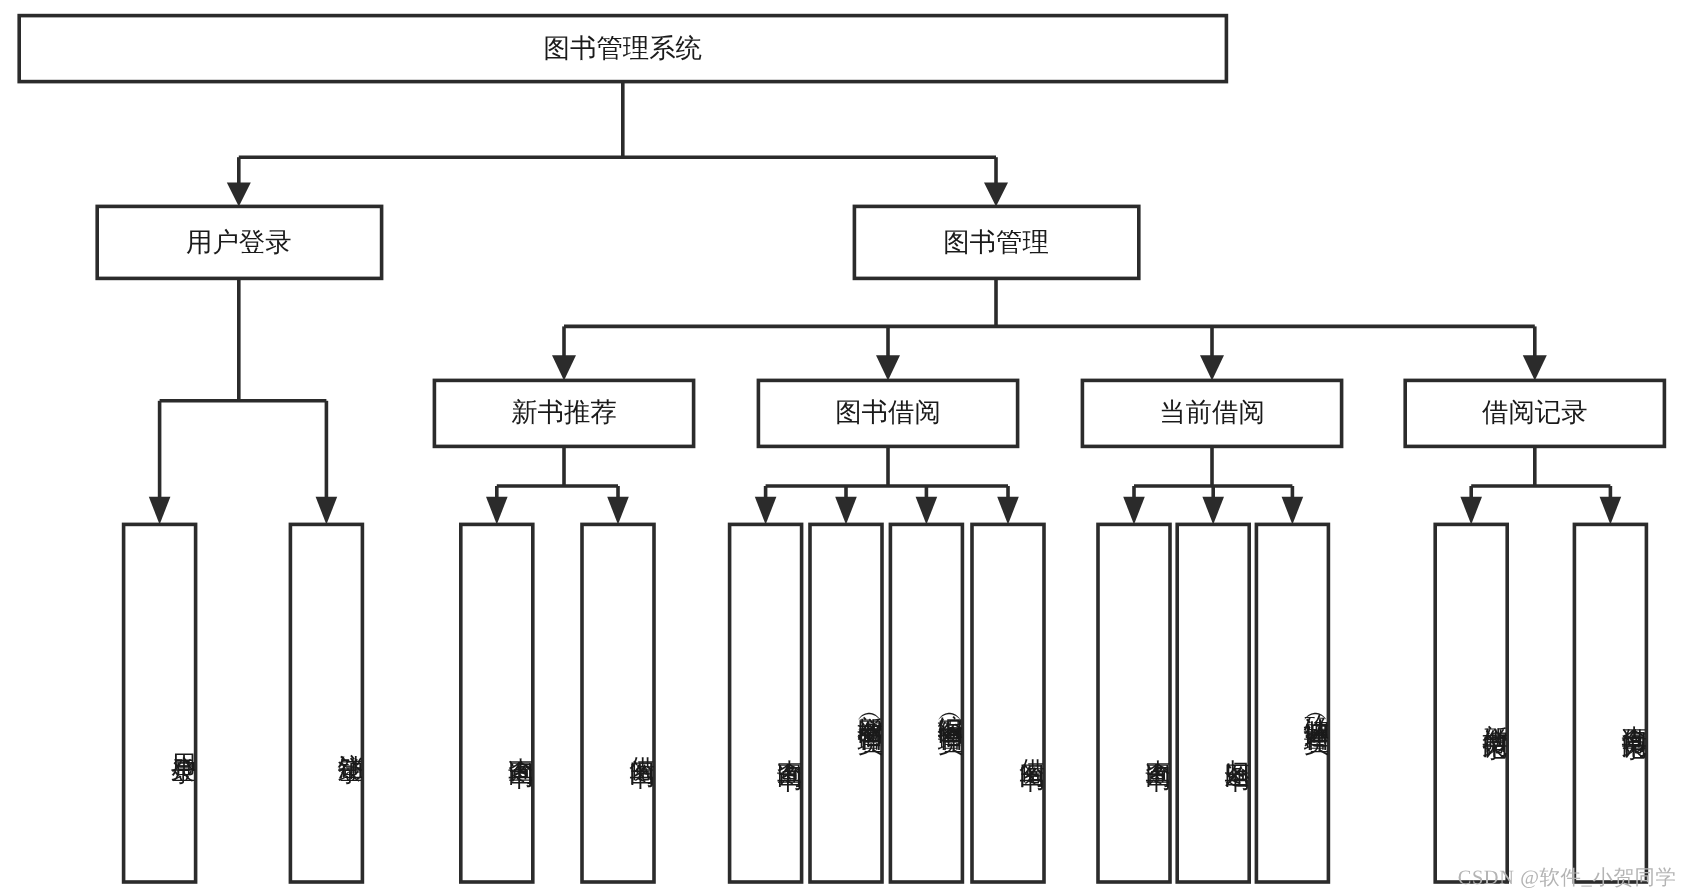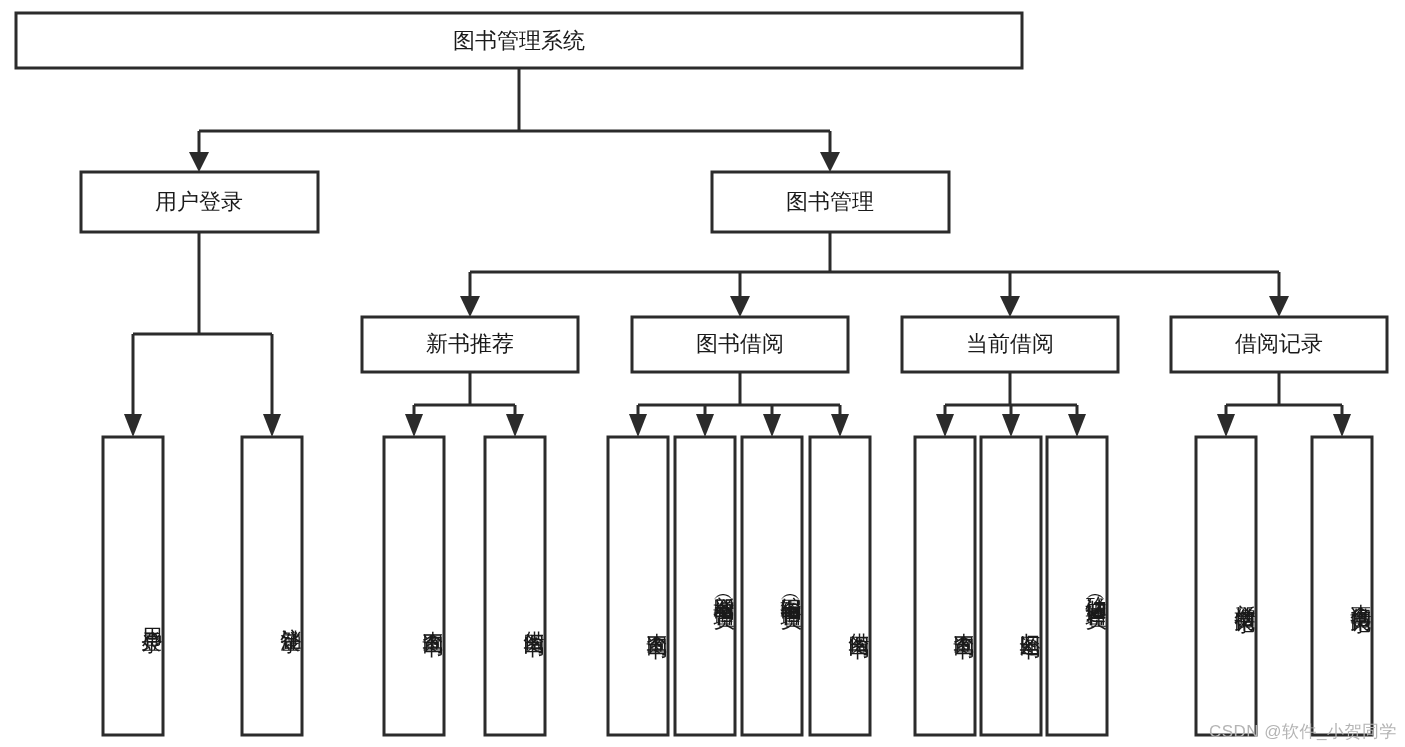--- a/index.html
+++ b/index.html
@@ -61,21 +61,21 @@
     display: flex;
     align-items: flex-start;
     justify-content: center;
     white-space: nowrap;
     pointer-events: none;
   }
   .watermark {
     position: absolute;
     right: 8px;
     bottom: 4px;
-    font-family: Liberation Sans, sans-serif;
+    font-family: Liberation Serif, serif;
     font-size: 17px;
     color: #b4b4b4;
     letter-spacing: 0.5px;
     white-space: nowrap;
   }
 </style>
 </head>
 <body>
 
 <div id="diagram-root">

